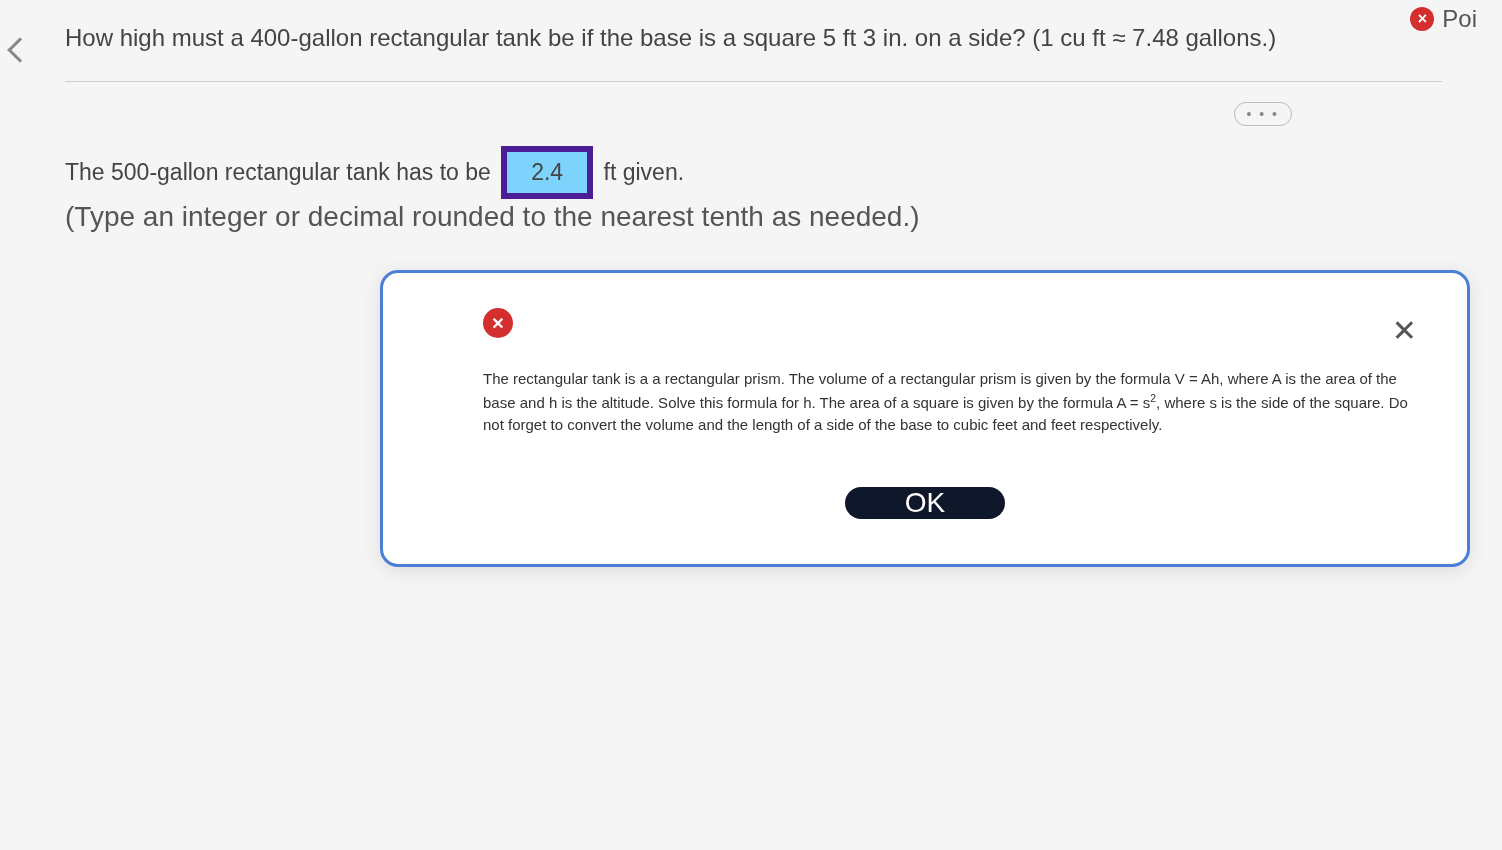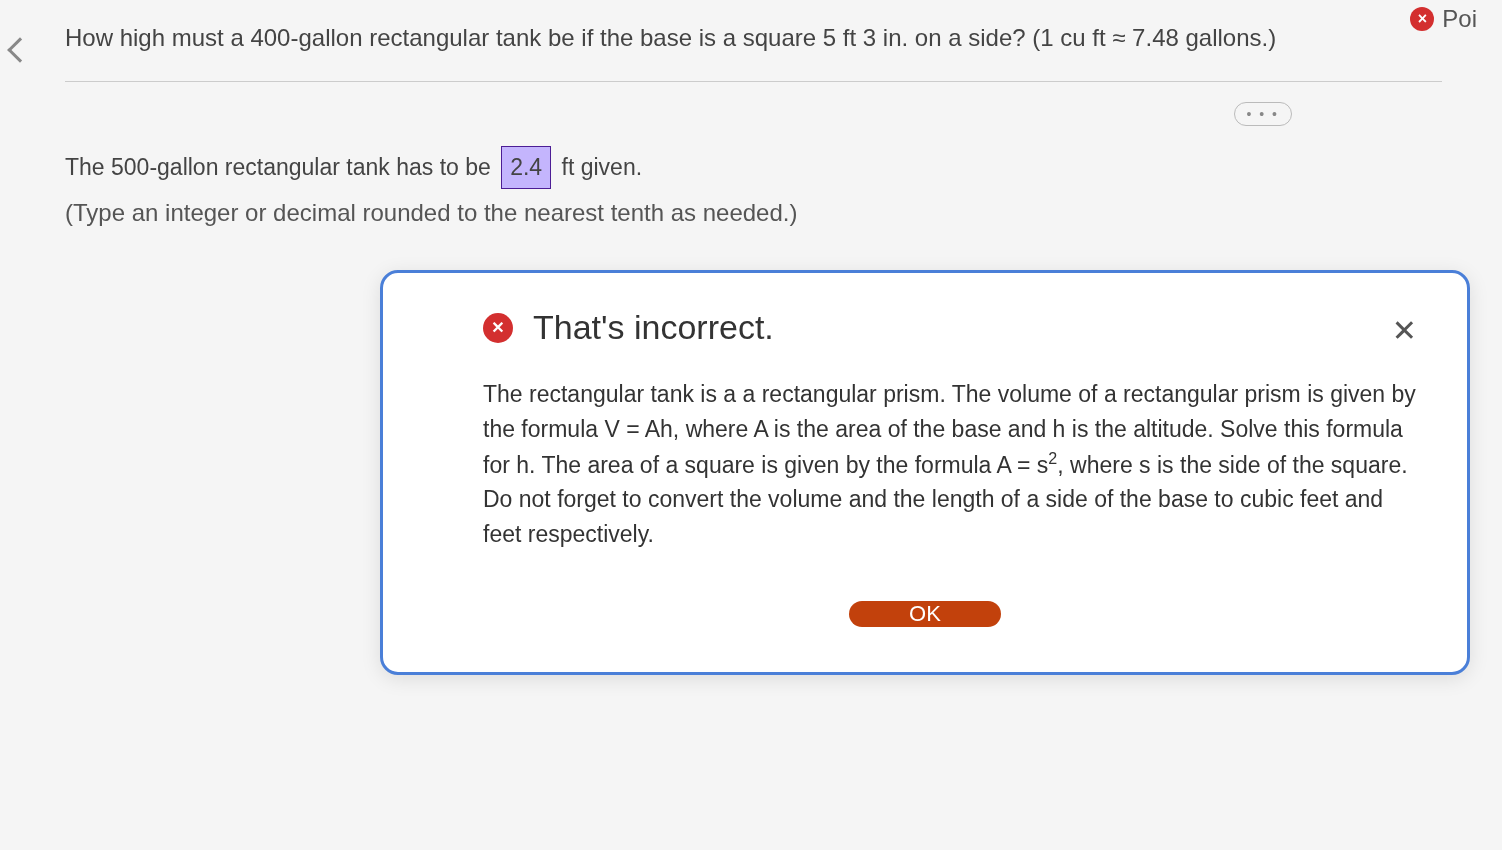--- a/index.html
+++ b/index.html
@@ -85,33 +85,33 @@
       letter-spacing: 2px;
       cursor: pointer;
     }
     .answer-line {
       font-size: 23px;
       color: #444;
       line-height: 1.6;
     }
     .answer-input {
       display: inline-block;
-      border: 1px solid #4c1d95;
-      padding: 2px 8px;
+      border: 6px solid #4c1d95;
+      padding: 2px 24px;
       margin: 0 4px;
       font-size: 23px;
       color: #444;
       min-width: 40px;
       text-align: center;
-      background: #c4b5fd;
+      background: #7dd3fc;
     }
     .hint-text {
-      font-size: 24px;
+      font-size: 28px;
       color: #555;
-      margin-top: 10px;
+      margin-top: 2px;
     }
     .modal-box {
       position: absolute;
       left: 380px;
       top: 270px;
       width: 1090px;
       background: white;
       border: 3px solid #4a7fd8;
       border-radius: 18px;
       padding: 35px 50px 45px 50px;
@@ -148,41 +148,41 @@
     .close-btn {
       position: absolute;
       right: 0;
       top: 5px;
       font-size: 30px;
       color: #555;
       cursor: pointer;
       font-weight: 300;
     }
     .modal-body {
-      font-size: 23px;
+      font-size: 15px;
       color: #333;
       line-height: 1.5;
       margin-bottom: 50px;
       padding-left: 50px;
     }
     .sup {
       font-size: 0.7em;
       vertical-align: super;
     }
     .modal-footer {
       display: flex;
       justify-content: center;
     }
     .ok-button {
-      background: #c2410c;
+      background: #0f172a;
       color: white;
       border: none;
       border-radius: 28px;
       padding: 0 60px;
-      font-size: 22px;
+      font-size: 28px;
       cursor: pointer;
     }
   </style>
 </head>
 <body>
 
 <div class="top-bar">
   <div class="top-badge">
     <span>×</span>
   </div>
@@ -206,21 +206,20 @@
     <span>The 500-gallon rectangular tank has to be </span><span class="answer-input">2.4</span><span> ft given.</span>
   </div>
   <div class="hint-text">(Type an integer or decimal rounded to the nearest tenth as needed.)</div>
 </div>
 
 <div class="modal-box">
   <div class="modal-header">
     <div class="error-icon">
       <span class="error-icon-x">✕</span>
     </div>
-    <div class="modal-title">That's incorrect.</div>
     <div class="close-btn">✕</div>
   </div>
   <div class="modal-body">
     <span>The rectangular tank is a a rectangular prism. The volume of a rectangular prism is given by the formula V = Ah, where A is the area of the base and h is the altitude. Solve this formula for h. The area of a square is given by the formula A = s</span><span class="sup">2</span><span>, where s is the side of the square. Do not forget to convert the volume and the length of a side of the base to cubic feet and feet respectively.</span>
   </div>
   <div class="modal-footer">
     <button class="ok-button">OK</button>
   </div>
 </div>
 

